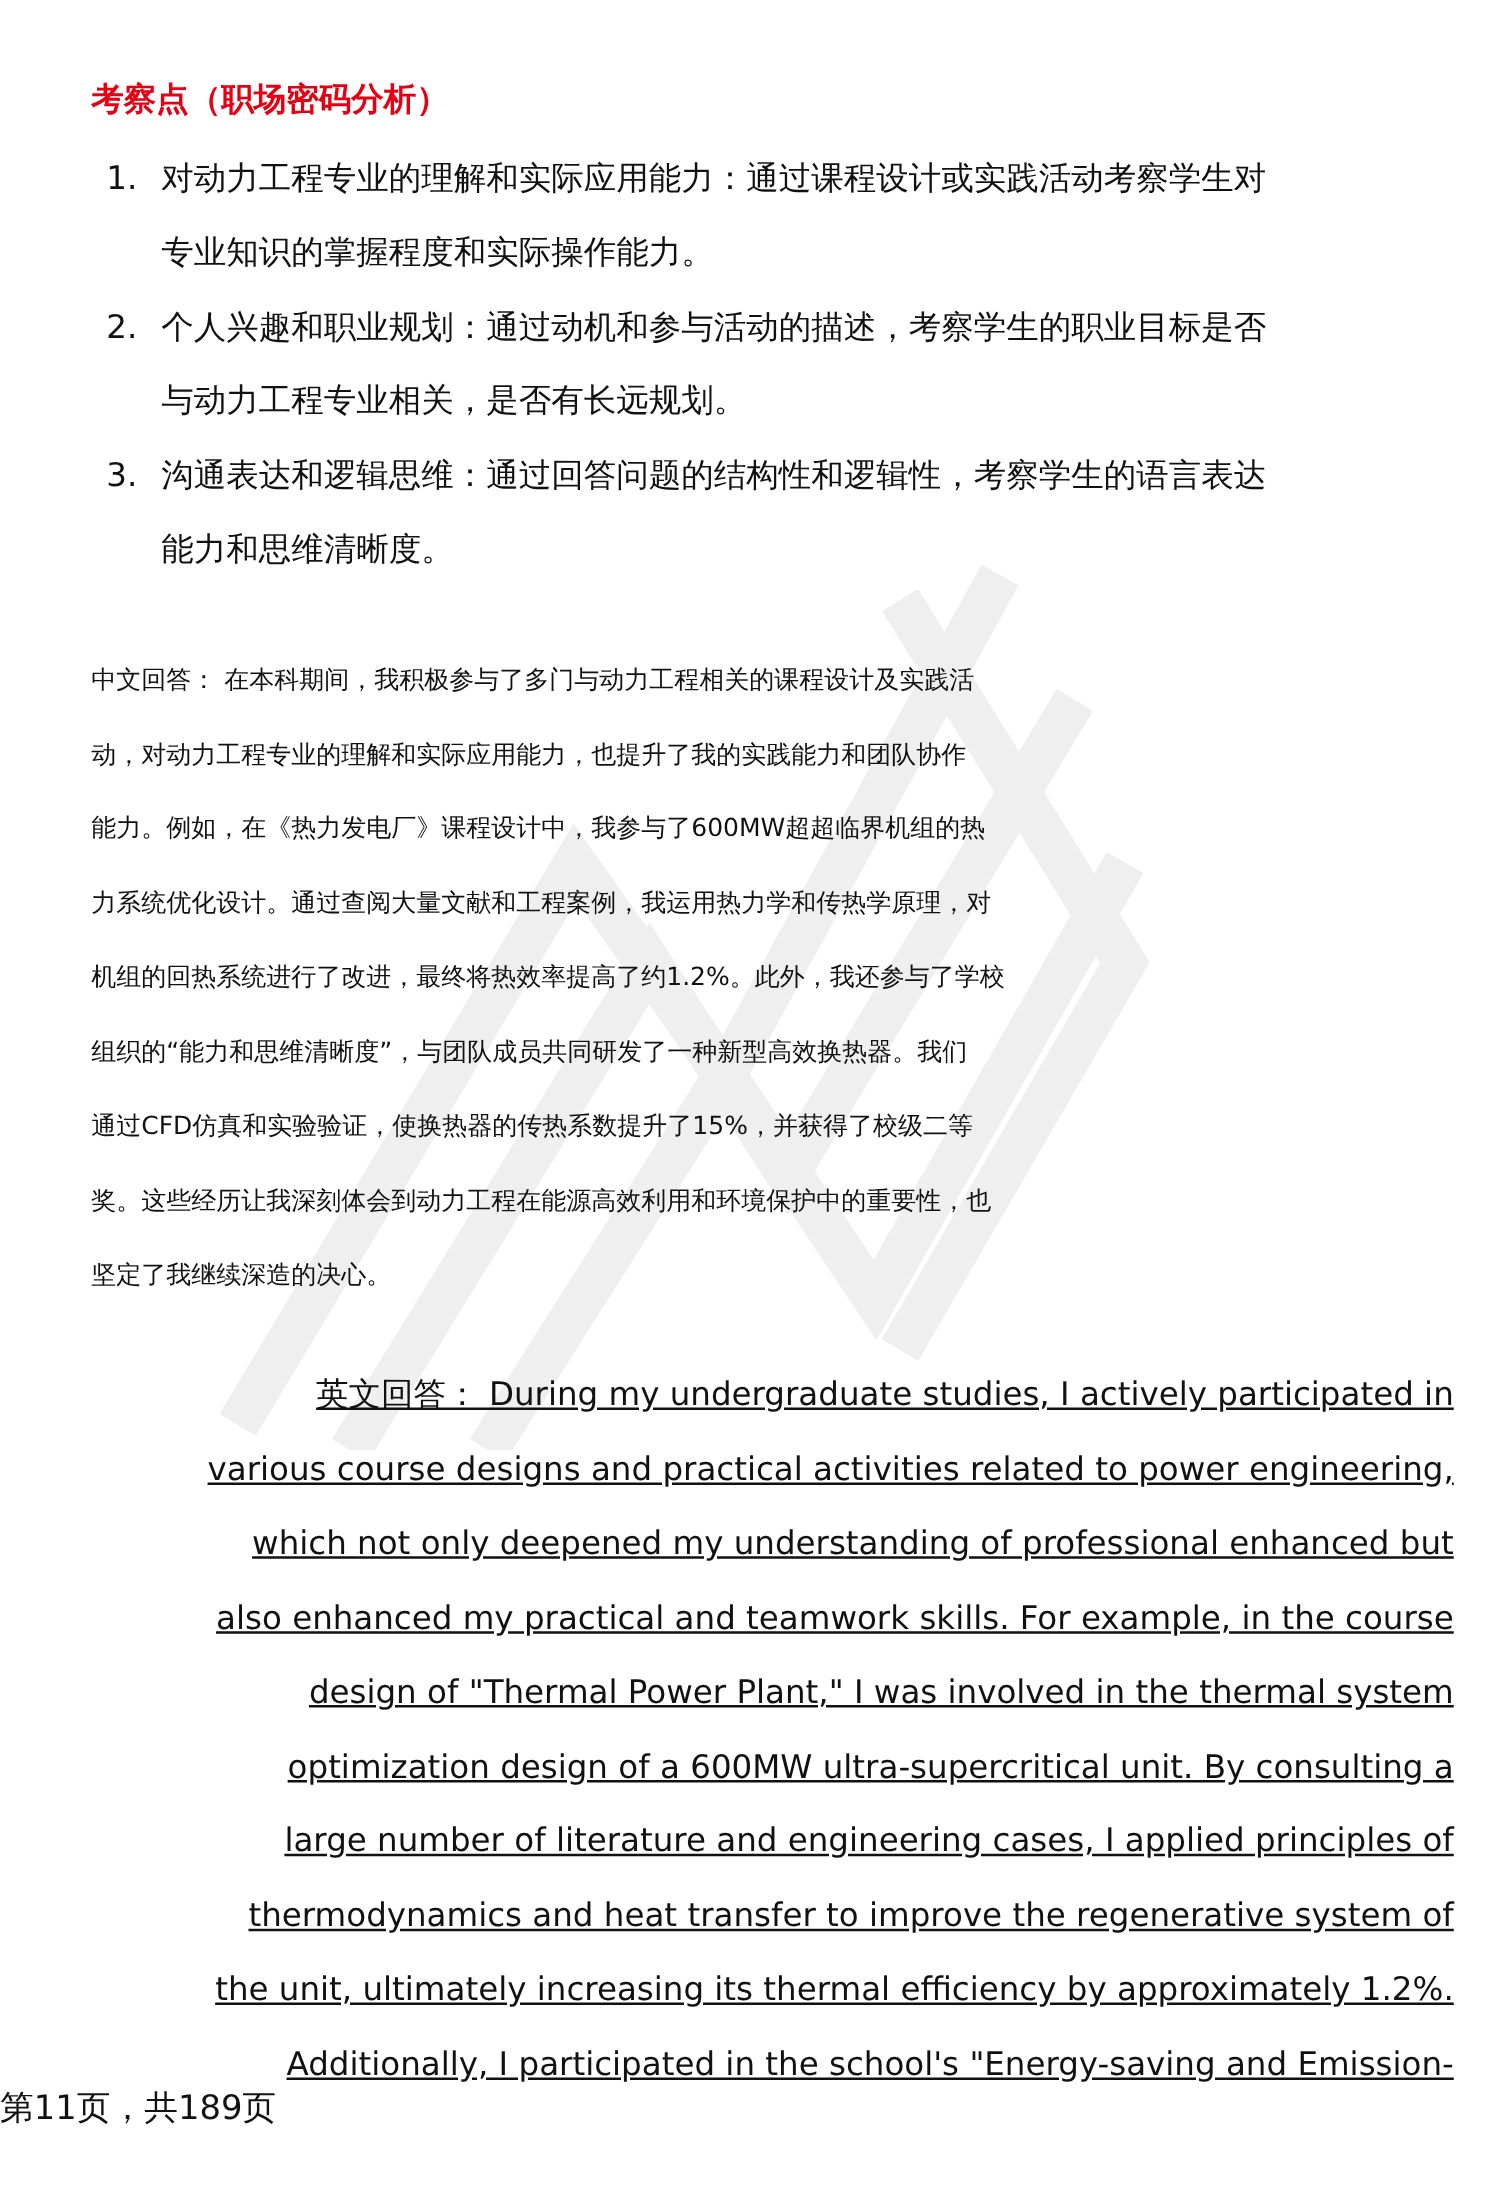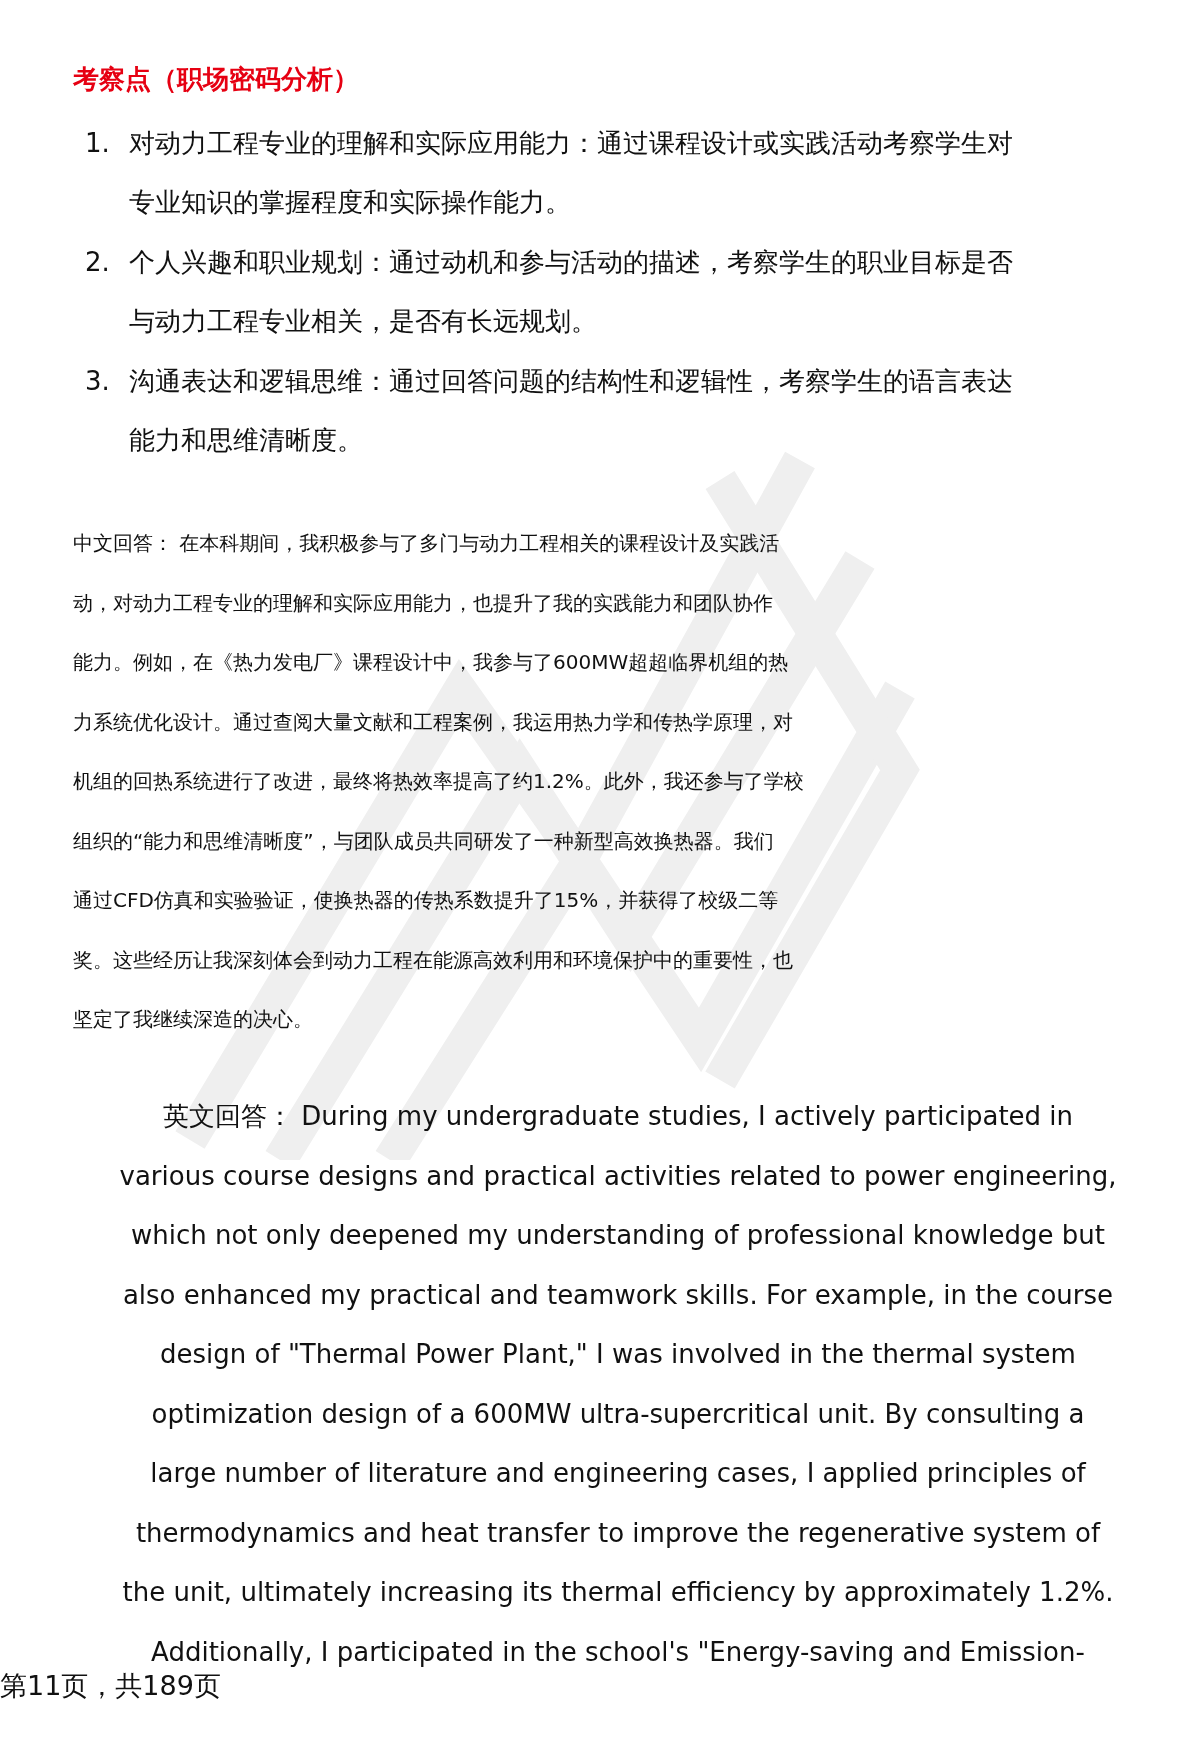--- a/index.html
+++ b/index.html
@@ -20,21 +20,21 @@
     .ol-item {
       position: absolute; left: 85px; width: 1060px;
       font-size: 26px; line-height: 59px;
     }
     .ol-num { position: absolute; left: 0; top: 0; width: 40px; }
     .ol-text { position: absolute; left: 44px; top: 0; width: 1010px; }
     .para {
       position: absolute; left: 73px; width: 1090px;
       font-size: 20px; line-height: 59.5px; text-align: justify;
     }
-    .para.en { font-size: 26px; line-height: 59.5px; text-align: center; }
+    .para.en { font-size: 26px; line-height: 59.5px; text-align: right; text-decoration: underline; }
     .page-footer {
       position: absolute; left: 0; top: 1668px; width: 1200px; text-align: left;
       font-size: 27px;
     }
   </style>
 </head>
 <body>
 
 <svg class="watermark" viewBox="0 0 760 720">
   <g fill="none" stroke="#efefef" stroke-width="34" stroke-linejoin="miter">
@@ -80,21 +80,21 @@
     <div>机组的回热系统进行了改进，最终将热效率提高了约1.2%。此外，我还参与了学校</div>
     <div>组织的“能力和思维清晰度”，与团队成员共同研发了一种新型高效换热器。我们</div>
     <div>通过CFD仿真和实验验证，使换热器的传热系数提升了15%，并获得了校级二等</div>
     <div>奖。这些经历让我深刻体会到动力工程在能源高效利用和环境保护中的重要性，也</div>
     <div>坚定了我继续深造的决心。</div>
   </div>
 
   <div class="para en" style="top:1087px;">
     <div>英文回答：  During my undergraduate studies, I actively participated in</div>
     <div>various course designs and practical activities related to power engineering,</div>
-    <div>which not only deepened my understanding of professional knowledge but</div>
+    <div>which not only deepened my understanding of professional enhanced but</div>
     <div>also enhanced my practical and teamwork skills. For example, in the course</div>
     <div>design of "Thermal Power Plant," I was involved in the thermal system</div>
     <div>optimization design of a 600MW ultra-supercritical unit. By consulting a</div>
     <div>large number of literature and engineering cases, I applied principles of</div>
     <div>thermodynamics and heat transfer to improve the regenerative system of</div>
     <div>the unit, ultimately increasing its thermal efficiency by approximately 1.2%.</div>
     <div>Additionally, I participated in the school's "Energy-saving and Emission-</div>
   </div>
 
   <div class="page-footer">第11页，共189页</div>

